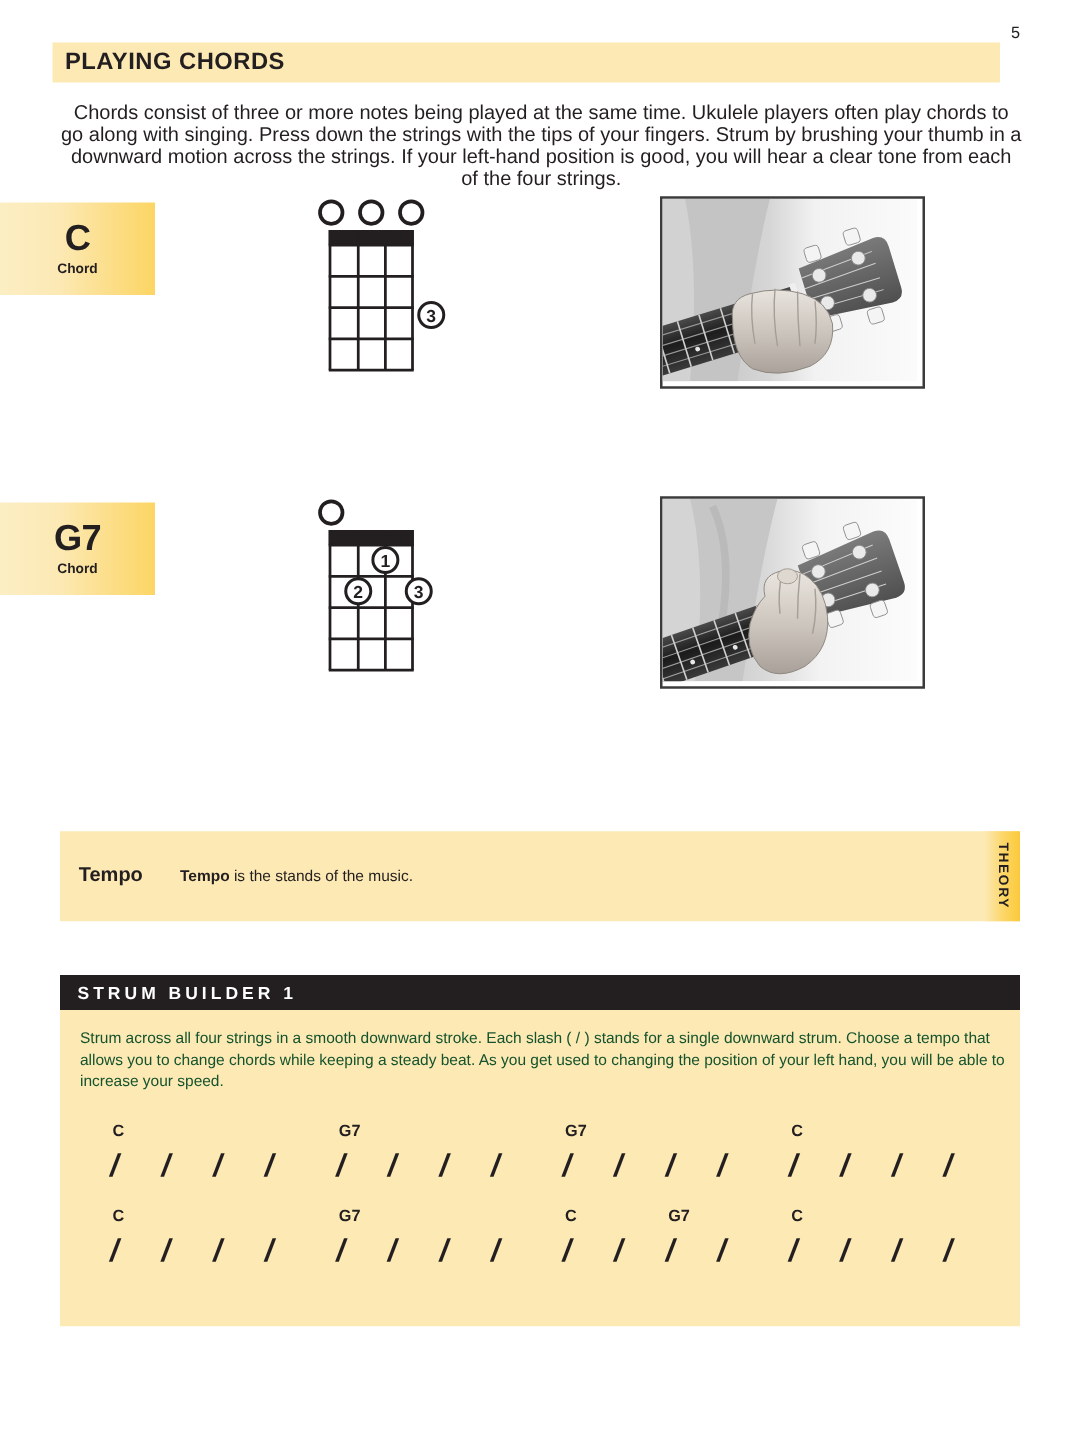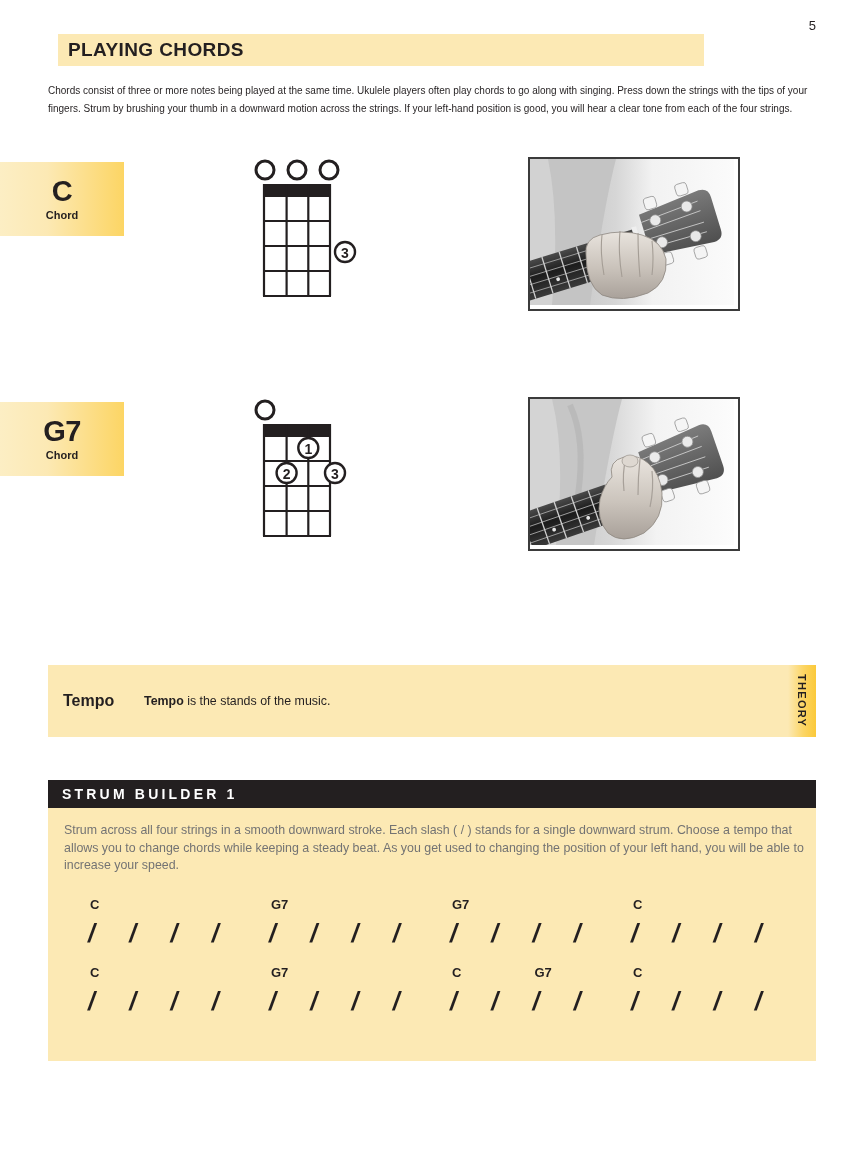--- a/index.html
+++ b/index.html
@@ -23,23 +23,23 @@
     right: 48px;
     font-size: 13px;
     font-weight: 400;
     color: #231f20;
     letter-spacing: 0;
   }
 
   
   .header-band {
     position: absolute;
-    left: 58px;
+    left: 42px;
     top: 34px;
-    width: 646px;
+    width: 758px;
     height: 32px;
     background: #fce9b4;
   }
   .header-title {
     position: absolute;
     left: 10px;
     top: 50%;
     transform: translateY(-50%);
     font-size: 19px;
     font-weight: bold;
@@ -47,24 +47,24 @@
     color: #231f20;
     white-space: nowrap;
   }
 
   
   .intro-text {
     position: absolute;
     left: 48px;
     top: 82px;
     width: 770px;
-    font-size: 10px;
+    font-size: 16px;
     line-height: 17.5px;
     color: #231f20;
-    text-align: left;
+    text-align: center;
   }
 
   
   .chord-row {
     position: absolute;
     left: 0;
     width: 864px;
   }
   .chord-row.row-c  { top: 162px; }
   .chord-row.row-g7 { top: 402px; }
@@ -184,21 +184,21 @@
     font-weight: bold;
     letter-spacing: 3.2px;
   }
   .sb-body {
     background: #fce9b4;
     padding: 14px 16px 28px 16px;
   }
   .sb-intro {
     font-size: 12.4px;
     line-height: 17.5px;
-    color: #737373;
+    color: #14532d;
     margin: 0 0 22px 0;
     width: 744px;
   }
 
   .exercise { margin-bottom: 10px; }
   .ex-title {
     font-size: 16px;
     font-weight: bold;
     letter-spacing: 0.3px;
     margin: 0 0 4px 14px;

